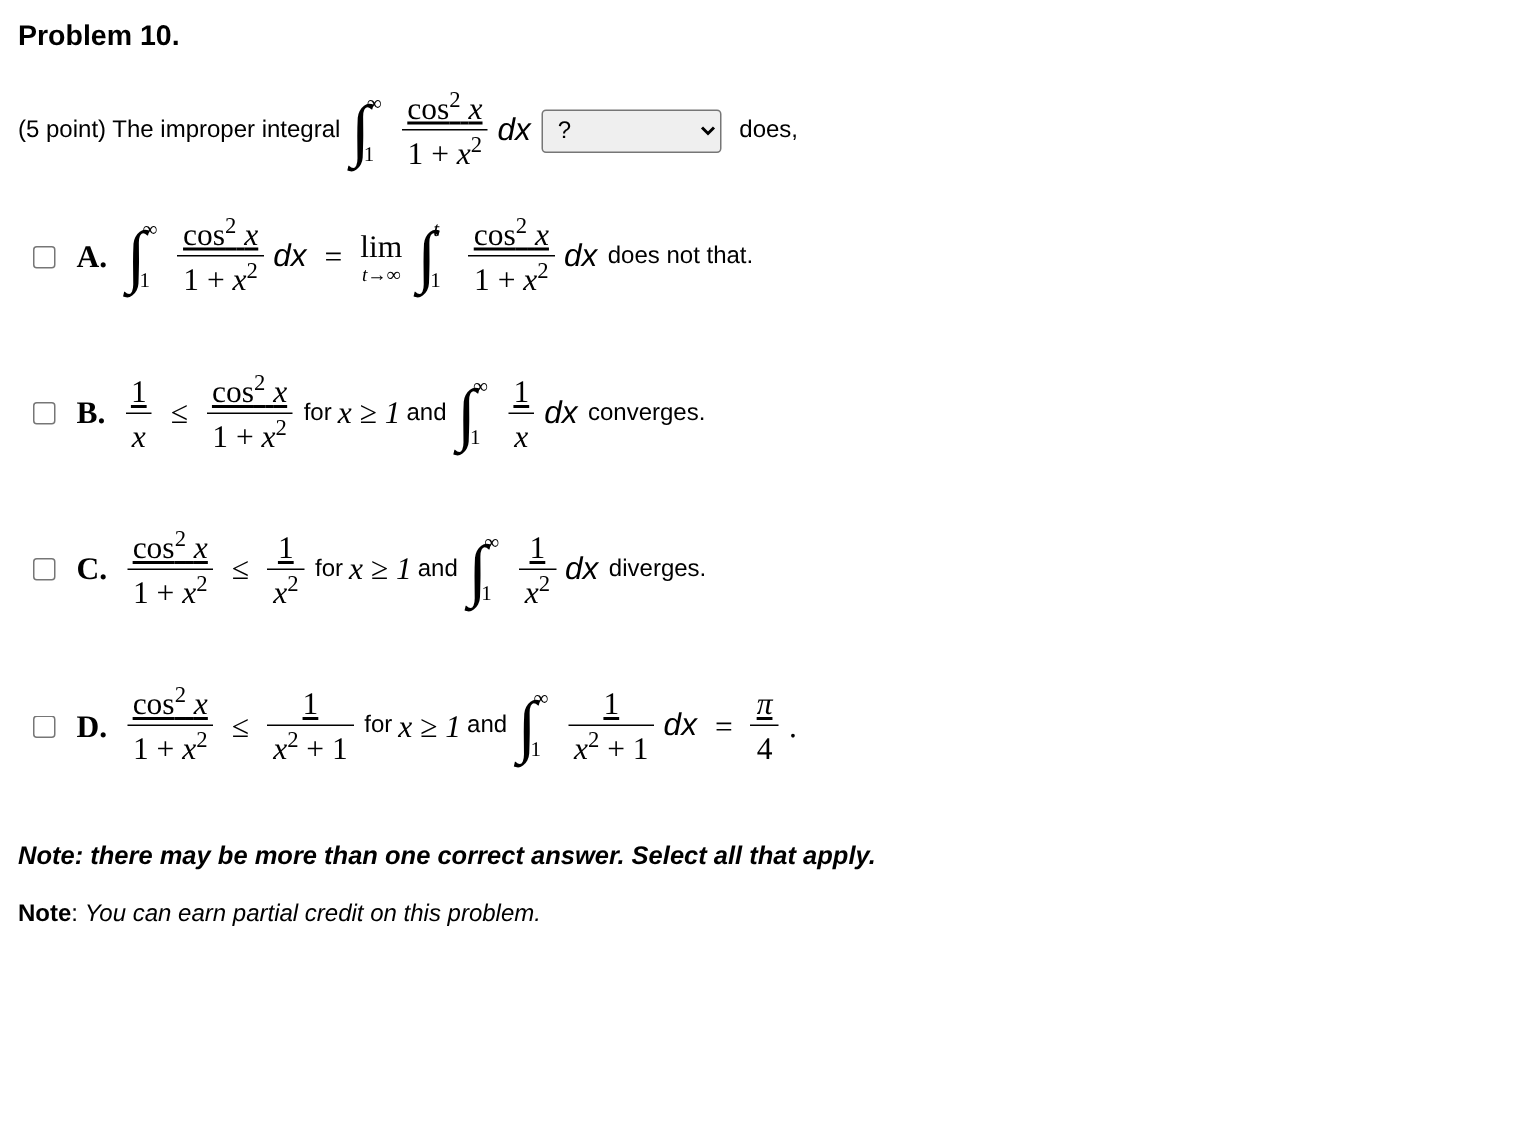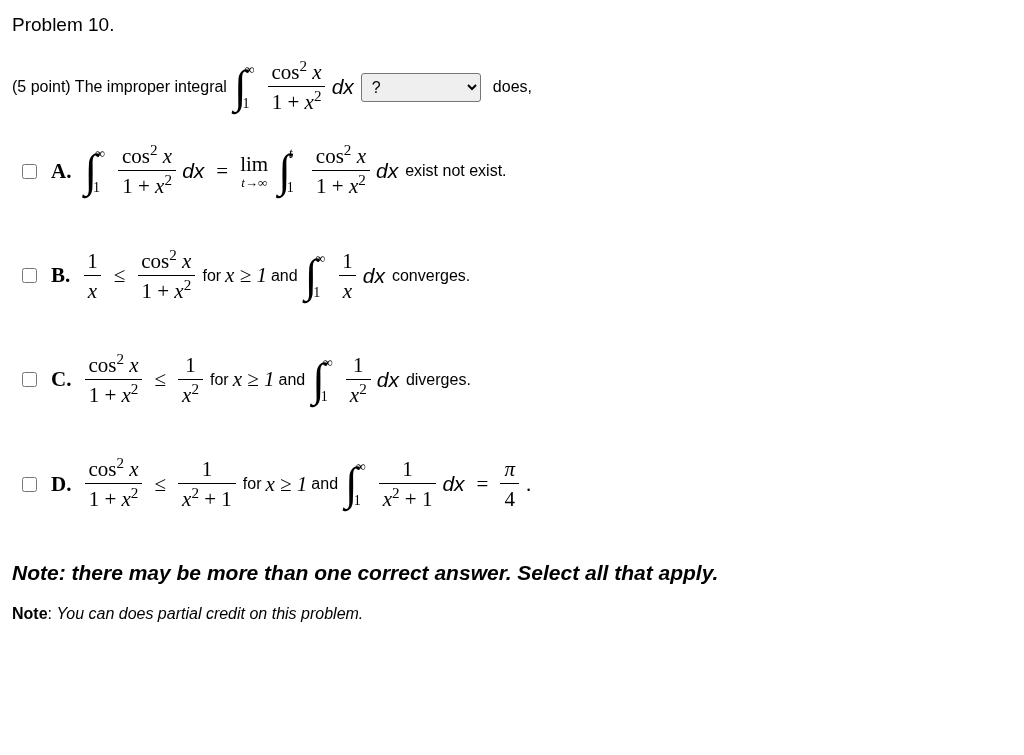--- a/index.html
+++ b/index.html
@@ -8,21 +8,21 @@
     body {
       font-family: Arial, Helvetica, sans-serif;
       font-size: 16px;
       margin: 0;
       padding: 14px 12px;
       background: #fff;
       color: #000;
       width: 1024px;
     }
     .problem-title {
-      font-weight: normal;
+      font-weight: bold;
       font-size: 19px;
       margin-bottom: 24px;
     }
     .question-line {
       display: flex;
       align-items: center;
       flex-wrap: wrap;
       gap: 4px;
       margin-bottom: 30px;
     }
@@ -66,21 +66,21 @@
       align-items: center;
       flex-wrap: wrap;
       gap: 4px;
     }
     .notes {
       margin-top: 30px;
     }
     .note-bold {
       font-weight: bold;
       font-style: italic;
-      font-size: 21px;
+      font-size: 17px;
       margin-bottom: 20px;
     }
     .note-partial {
       font-size: 16px;
     }
     .note-partial .nb {
       font-weight: bold;
     }
     .note-partial .it {
       font-style: italic;
@@ -125,20 +125,21 @@
       flex-direction: column;
       align-items: center;
       vertical-align: middle;
       margin: 0 3px;
       font-family: 'Times New Roman', serif;
       line-height: 1.15;
     }
     .frac .num {
       padding: 0 4px 2px 4px;
       text-align: left;
+      text-decoration: underline;
     }
     .frac .den {
       border-top: 1.2px solid #000;
       padding: 3px 4px 0 4px;
       text-align: right;
     }
     .sup {
       font-size: 0.72em;
       vertical-align: super;
       line-height: 0;
@@ -237,21 +238,21 @@
           <span class="int-lower">1</span>
         </span>
         <span class="int-body">
           <span class="frac">
             <span class="num"><span>cos</span><span class="sup">2</span> <span class="mit">x</span></span>
             <span class="den"><span>1 + </span><span class="mit">x</span><span class="sup">2</span></span>
           </span>
           <span class="dx">dx</span>
         </span>
       </span>
-      <span class="txt"> exist not exist.</span>
+      <span class="txt"> does not that.</span>
     </div>
   </div>
 
   <div class="option-row">
     <input type="checkbox" style="">
     <div class="option-content math">
       <span class="option-label">B.</span>
       <span class="frac">
         <span class="num">1</span>
         <span class="den mit">x</span>
@@ -353,15 +354,15 @@
       </span>
       <span>.</span>
     </div>
   </div>
 
 </div>
 
 <div class="notes">
   <div class="note-bold">Note: there may be more than one correct answer. Select all that apply.</div>
   <div class="note-partial">
-    <span class="nb">Note</span><span>: </span><span class="it">You can does partial credit on this problem.</span>
+    <span class="nb">Note</span><span>: </span><span class="it">You can earn partial credit on this problem.</span>
   </div>
 </div>
 
 </body></html>

